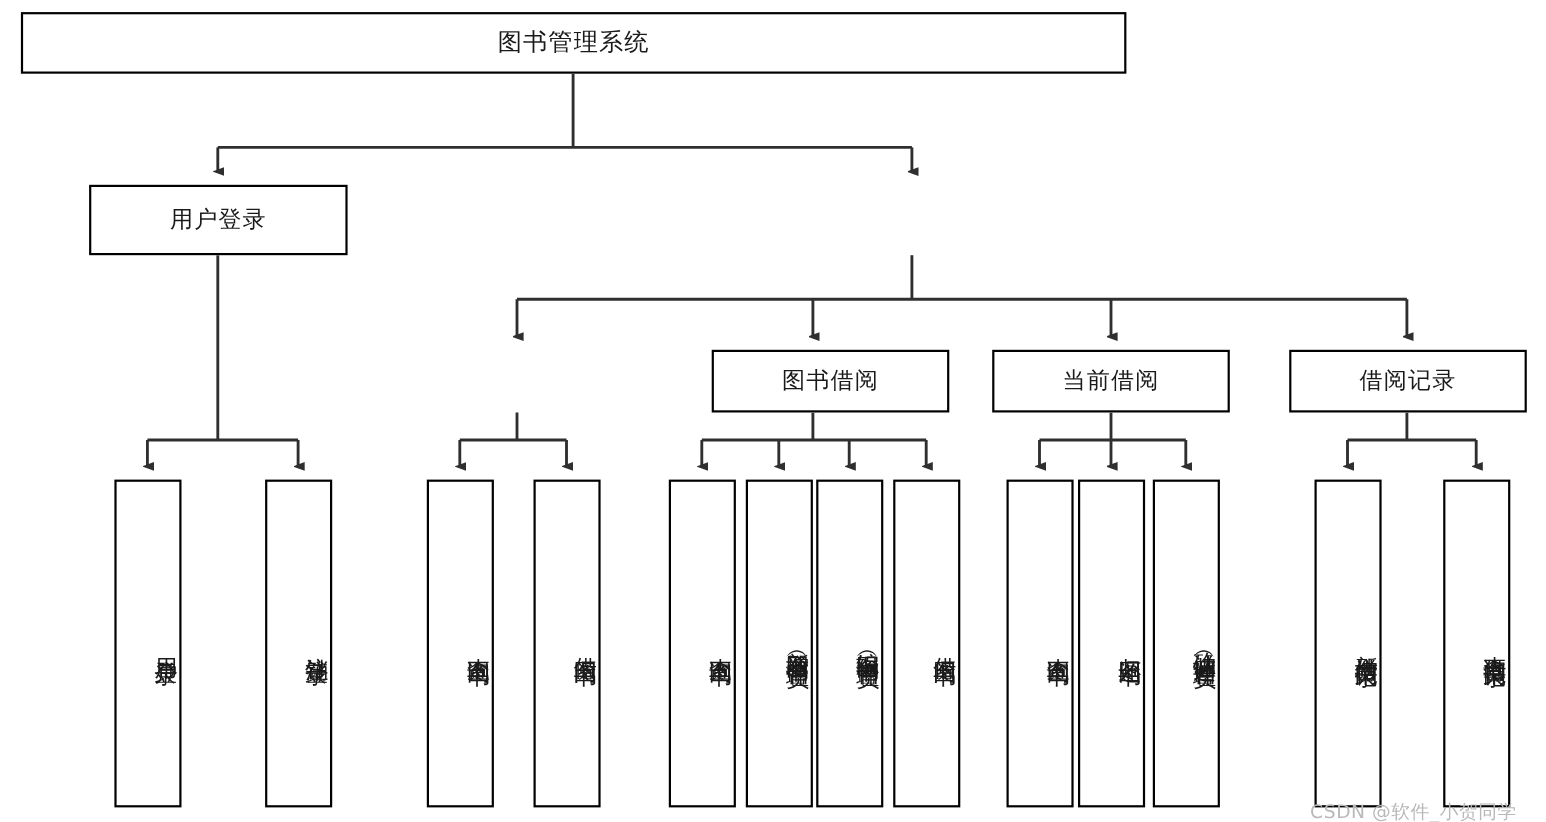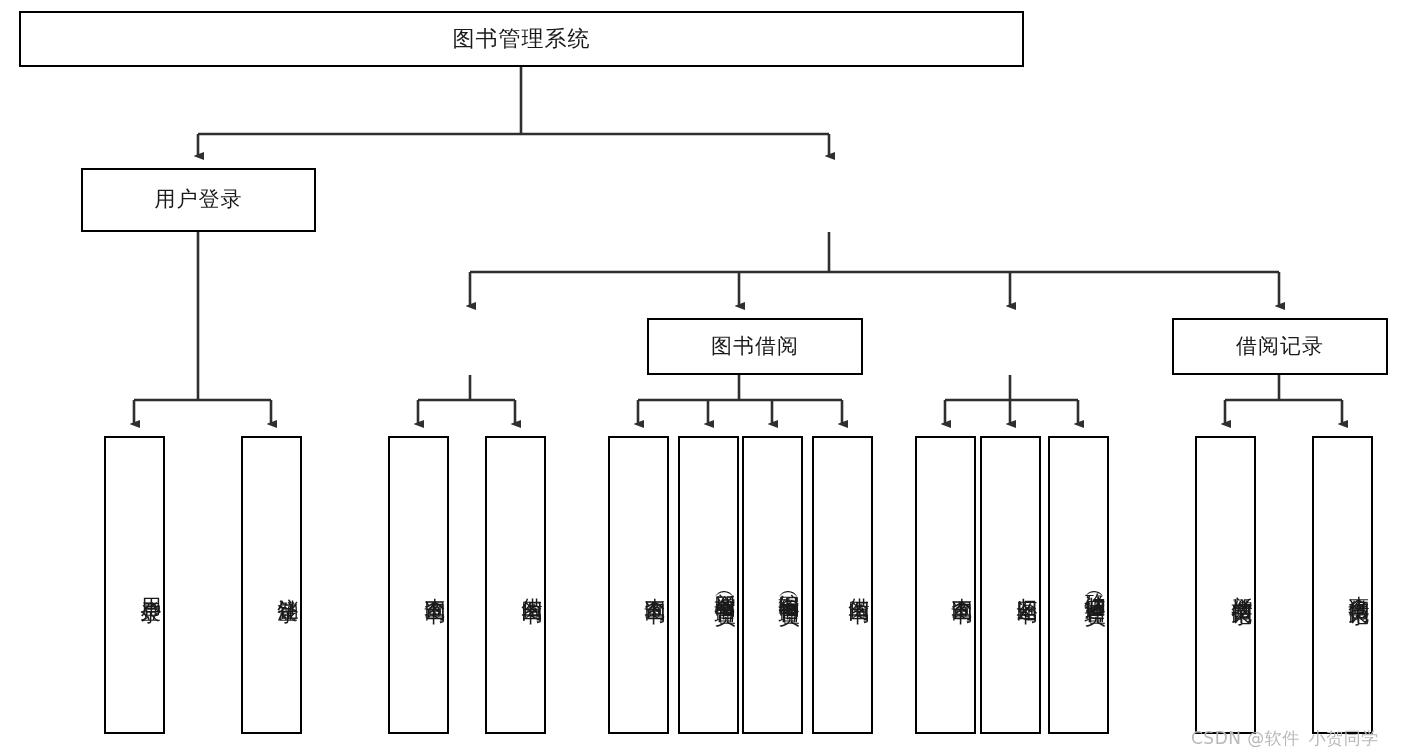--- a/index.html
+++ b/index.html
@@ -127,20 +127,23 @@
     <span>图书管理系统</span>
   </div>
 
   <div class="node horiz" style="left:81px; top:168px; width:235px; height:64px;">
     <span>用户登录</span>
   </div>
 
   <div class="node horiz" style="left:603px; top:318px; width:216px; height:57px;margin-left:44px;">
     <span>图书借阅</span>
   </div>
+  <div class="node horiz" style="left:902px; top:318px; width:216px; height:57px;">
+    <span>当前借阅</span>
+  </div>
   <div class="node horiz" style="left:1172px; top:318px; width:216px; height:57px;align-items:center;">
     <span>借阅记录</span>
   </div>
 
   <div class="node vert" style="left:104px; top:436px; width:61px; height:298px;">
     <span>用户登录</span>
   </div>
   <div class="node vert" style="left:241px; top:436px; width:61px; height:298px;">
     <span>注销登录</span>
   </div>

